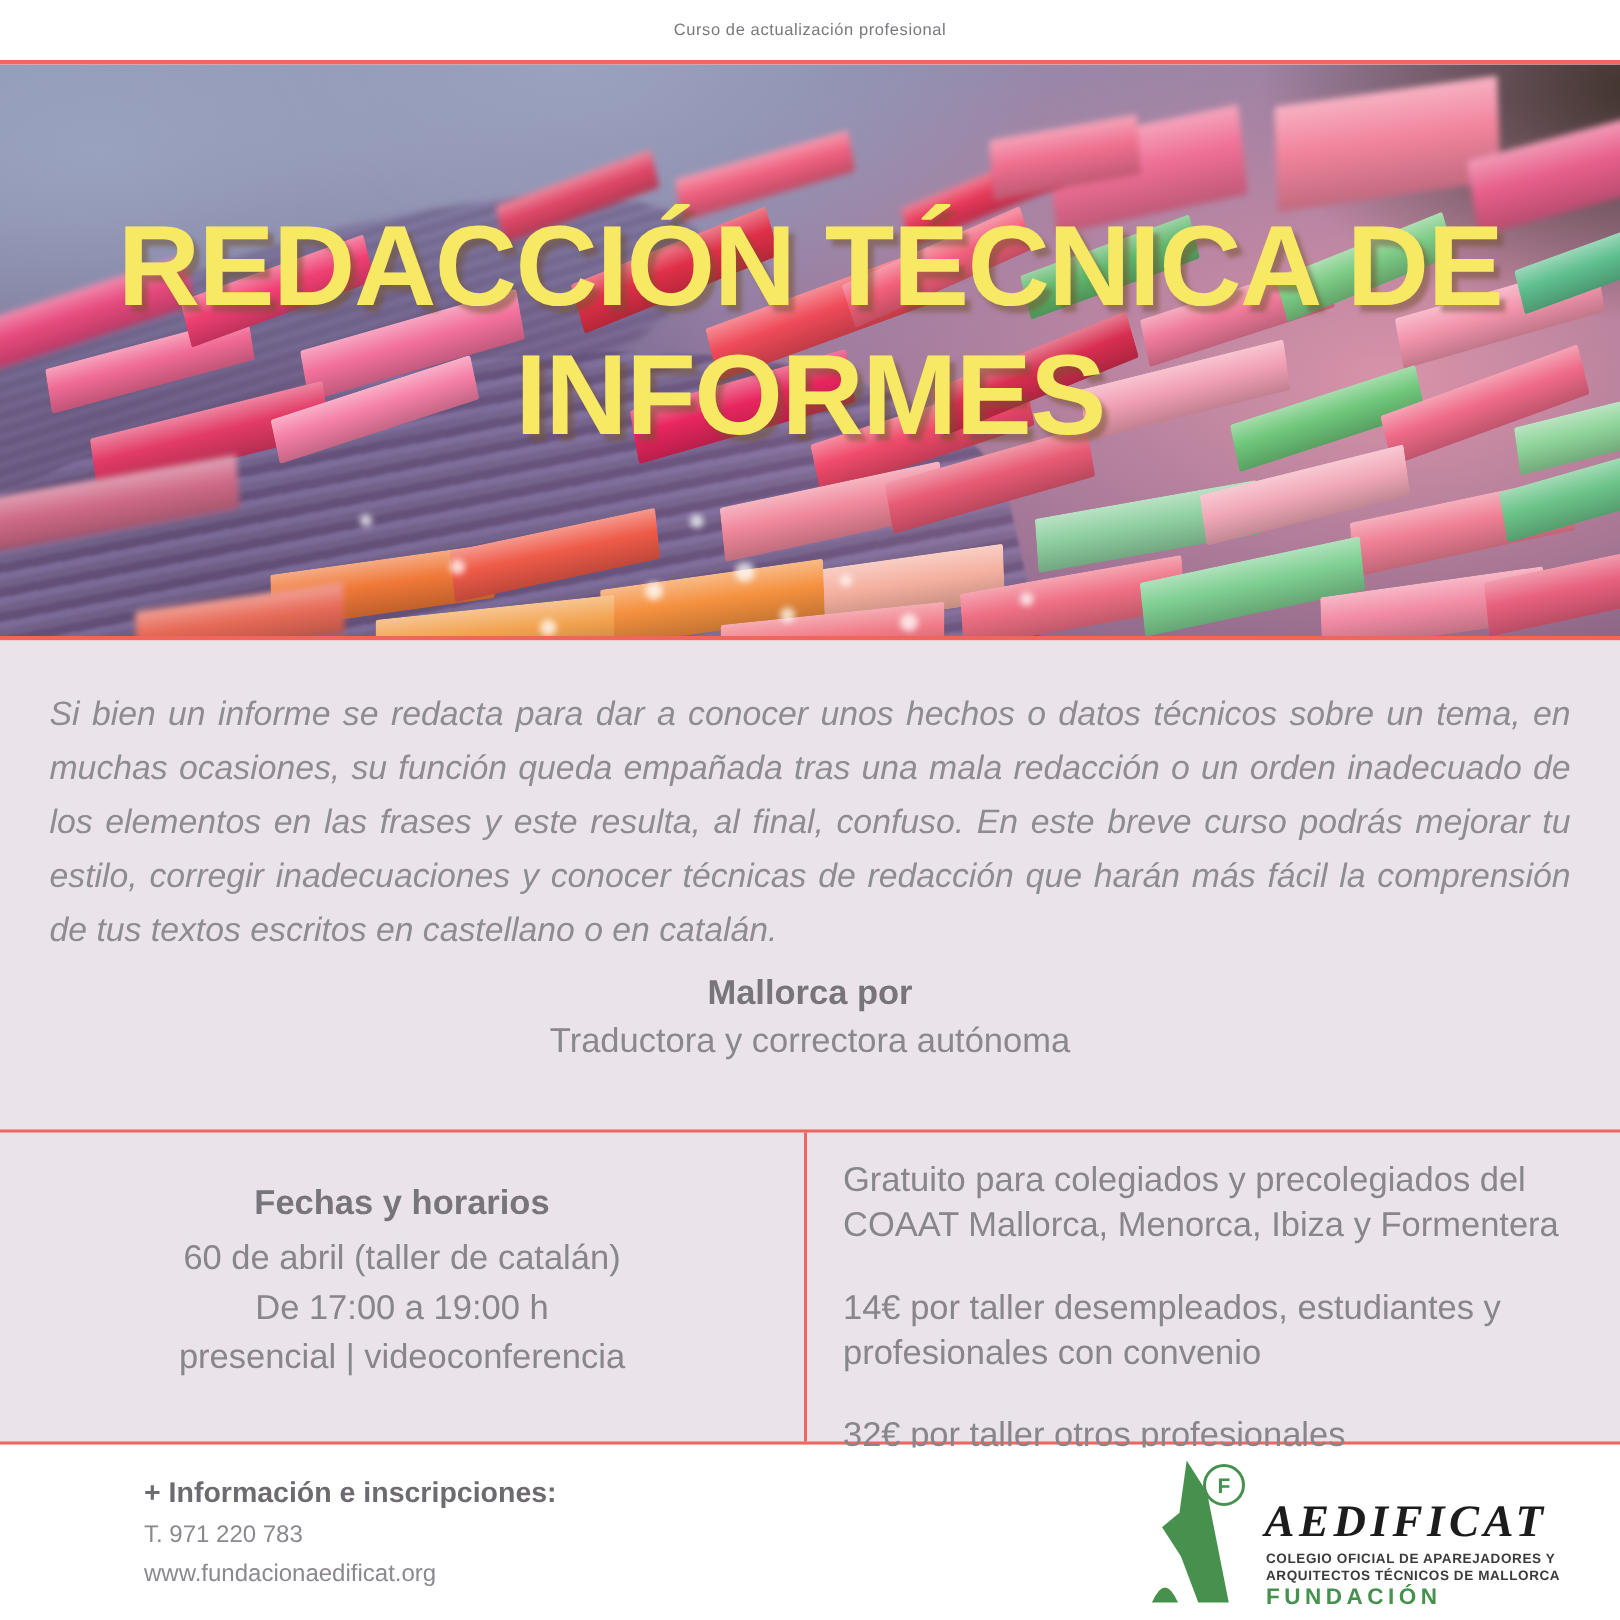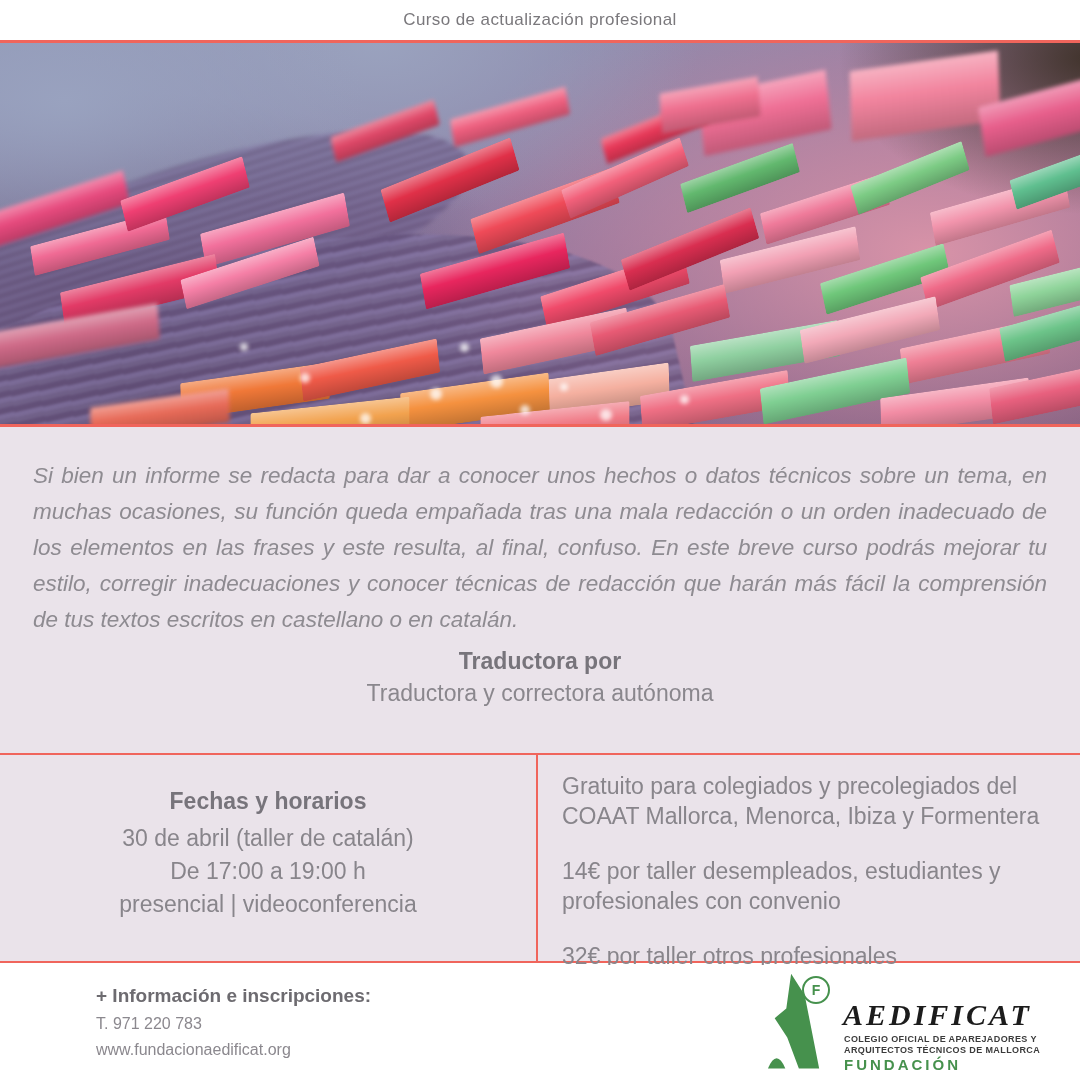--- a/index.html
+++ b/index.html
@@ -2,21 +2,21 @@
 <html><head>
 <meta charset="utf-8">
 <style>
   html,body{margin:0;padding:0;}
   body{width:1080px;height:1080px;font-family:"Liberation Sans",sans-serif;background:#ffffff;}
   .canvas{position:relative;width:1080px;height:1080px;overflow:hidden;background:#ffffff;}
 
   
   .kicker-band{position:absolute;top:0;left:0;width:1080px;height:40px;background:#ffffff;
     display:flex;align-items:center;justify-content:center;border-bottom:3px solid #f0655c;}
-  .kicker{color:#7a787c;font-size:17px;letter-spacing:.4px;}
+  .kicker{color:#7a787c;font-size:11px;letter-spacing:.4px;}
 
   
   .hero{position:absolute;top:43px;left:0;width:1080px;height:381px;overflow:hidden;border-bottom:3px solid #f0655c;}
   .hero-bg{position:absolute;inset:0;
     background:
       radial-gradient(430px 250px at 6% 15%, #99a2bf 0%, rgba(153,162,191,0) 70%),
       radial-gradient(520px 280px at 35% 0%, #9aa2be 0%, rgba(154,162,190,0) 62%),
       radial-gradient(420px 260px at 101% 4%, #40332b 0%, rgba(64,51,43,0) 60%),
       radial-gradient(760px 420px at 86% 55%, #d893a8 0%, rgba(216,147,168,0) 68%),
       radial-gradient(640px 420px at 12% 92%, #584668 0%, rgba(88,70,104,0) 72%),
@@ -128,34 +128,38 @@
         <div class="dot" style="left: 430px; top: 345px; width: 12px; height: 12px;"></div>
         <div class="dot" style="left: 460px; top: 300px; width: 9px; height: 9px;"></div>
         <div class="dot" style="left: 490px; top: 332px; width: 13px; height: 13px;"></div>
         <div class="dot" style="left: 520px; top: 362px; width: 10px; height: 10px;"></div>
         <div class="dot" style="left: 560px; top: 340px; width: 8px; height: 8px;"></div>
         <div class="dot" style="left: 600px; top: 366px; width: 12px; height: 12px;"></div>
         <div class="dot" style="left: 680px; top: 352px; width: 9px; height: 9px;"></div>
         <div class="dot" style="left: 240px; top: 300px; width: 8px; height: 8px;"></div>
         <div class="dot" style="left: 360px; top: 370px; width: 11px; height: 11px;"></div>
       </div>
+    <div class="hero-title">
+      <div>REDACCIÓN TÉCNICA DE</div>
+      <div>INFORMES</div>
+    </div>
   </div>
 
   <div class="panel">
     <div class="intro">Si bien un informe se redacta para dar a conocer unos hechos o datos técnicos sobre un tema, en muchas ocasiones, su función queda empañada tras una mala redacción o un orden inadecuado de los elementos en las frases y este resulta, al final, confuso. En este breve curso podrás mejorar tu estilo, corregir inadecuaciones y conocer técnicas de redacción que harán más fácil la comprensión de tus textos escritos en castellano o en catalán.</div>
 
     <div class="instructor">
-      <div class="head">Traductora por</div>
+      <div class="head">Mallorca por</div>
       <div>Traductora y correctora autónoma</div>
     </div>
 
     <div class="grid">
       <div class="col-left">
         <div class="head">Fechas y horarios</div>
-        <div>30 de abril (taller de catalán)</div>
+        <div>60 de abril (taller de catalán)</div>
         <div>De 17:00 a 19:00 h</div>
         <div>presencial | videoconferencia</div>
       </div>
       <div class="col-right">
         <p>Gratuito para colegiados y precolegiados del COAAT Mallorca, Menorca, Ibiza y Formentera</p>
         <p>14€ por taller desempleados, estudiantes y profesionales con convenio</p>
         <p>32€ por taller otros profesionales</p>
       </div>
     </div>
   </div>

